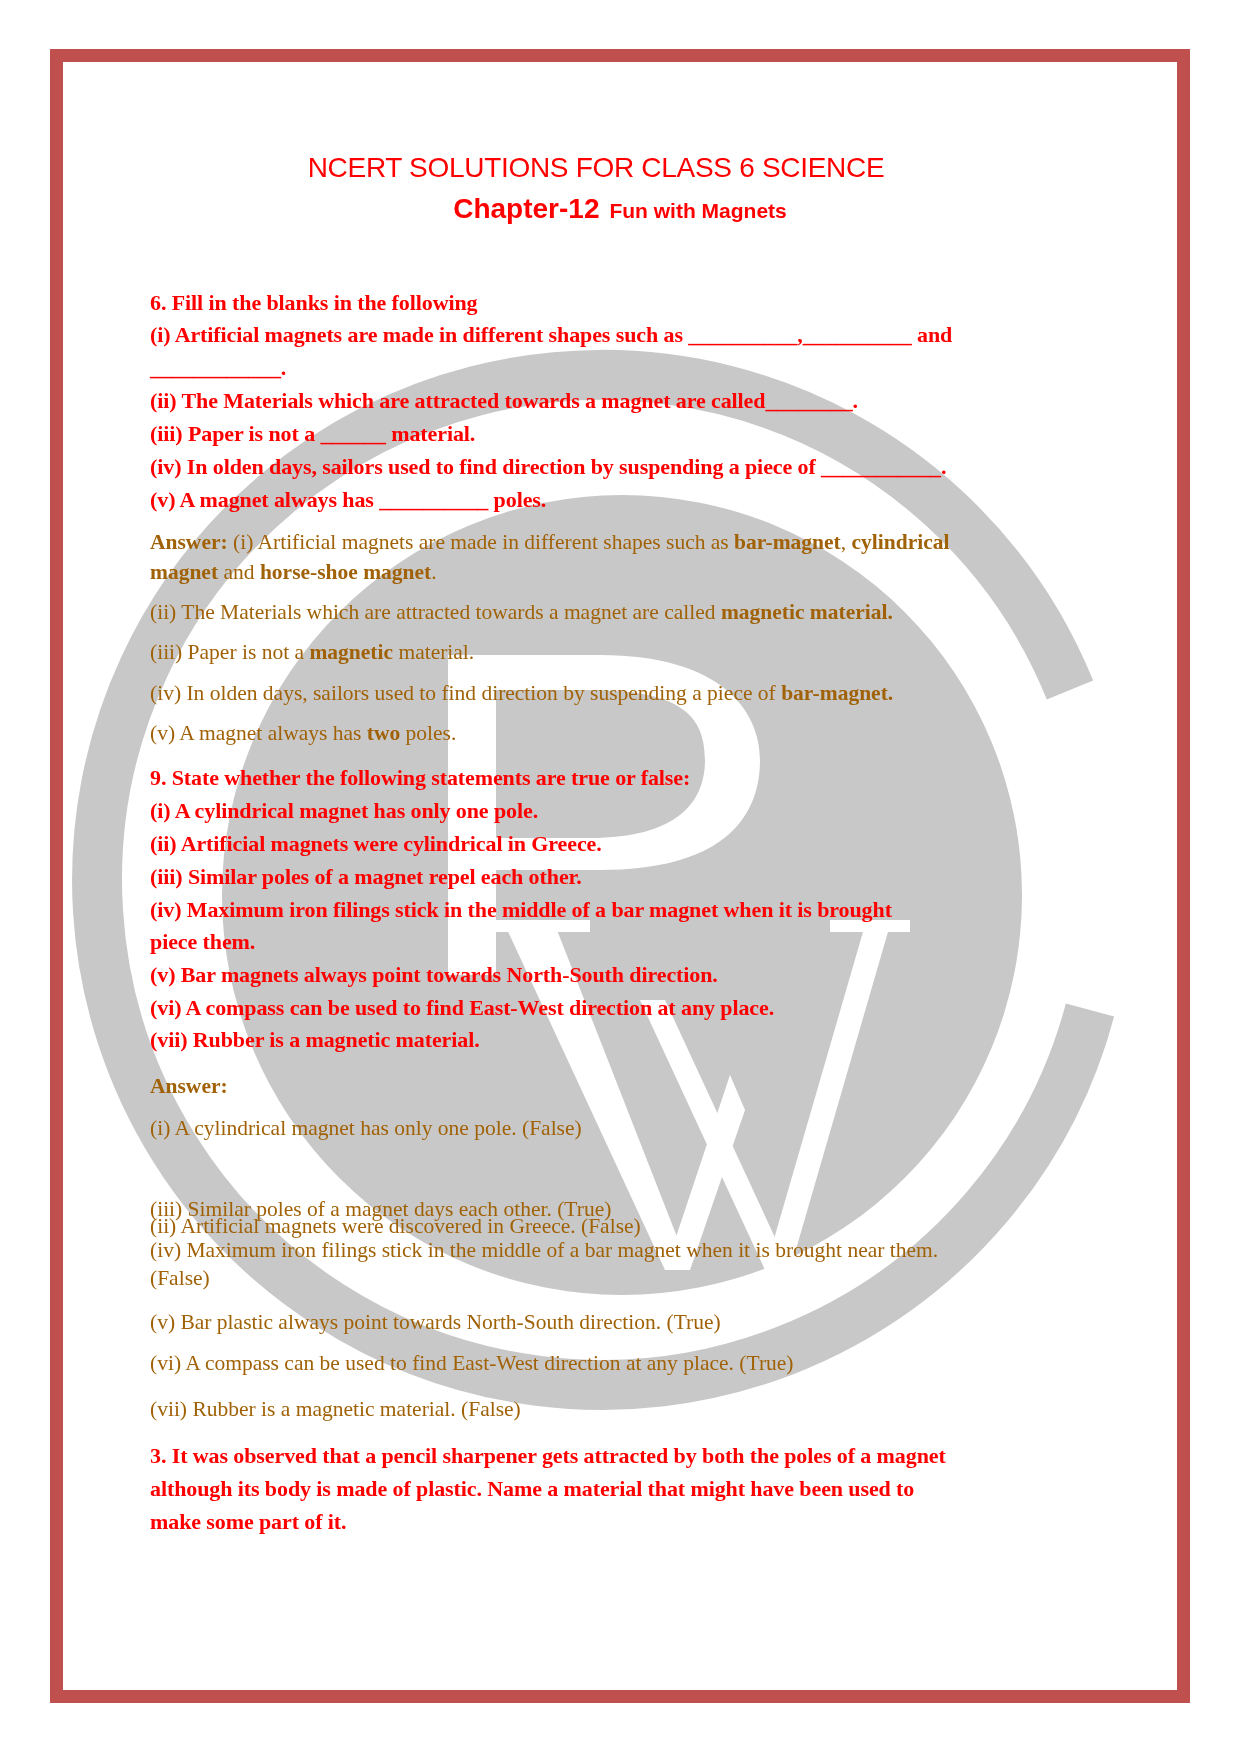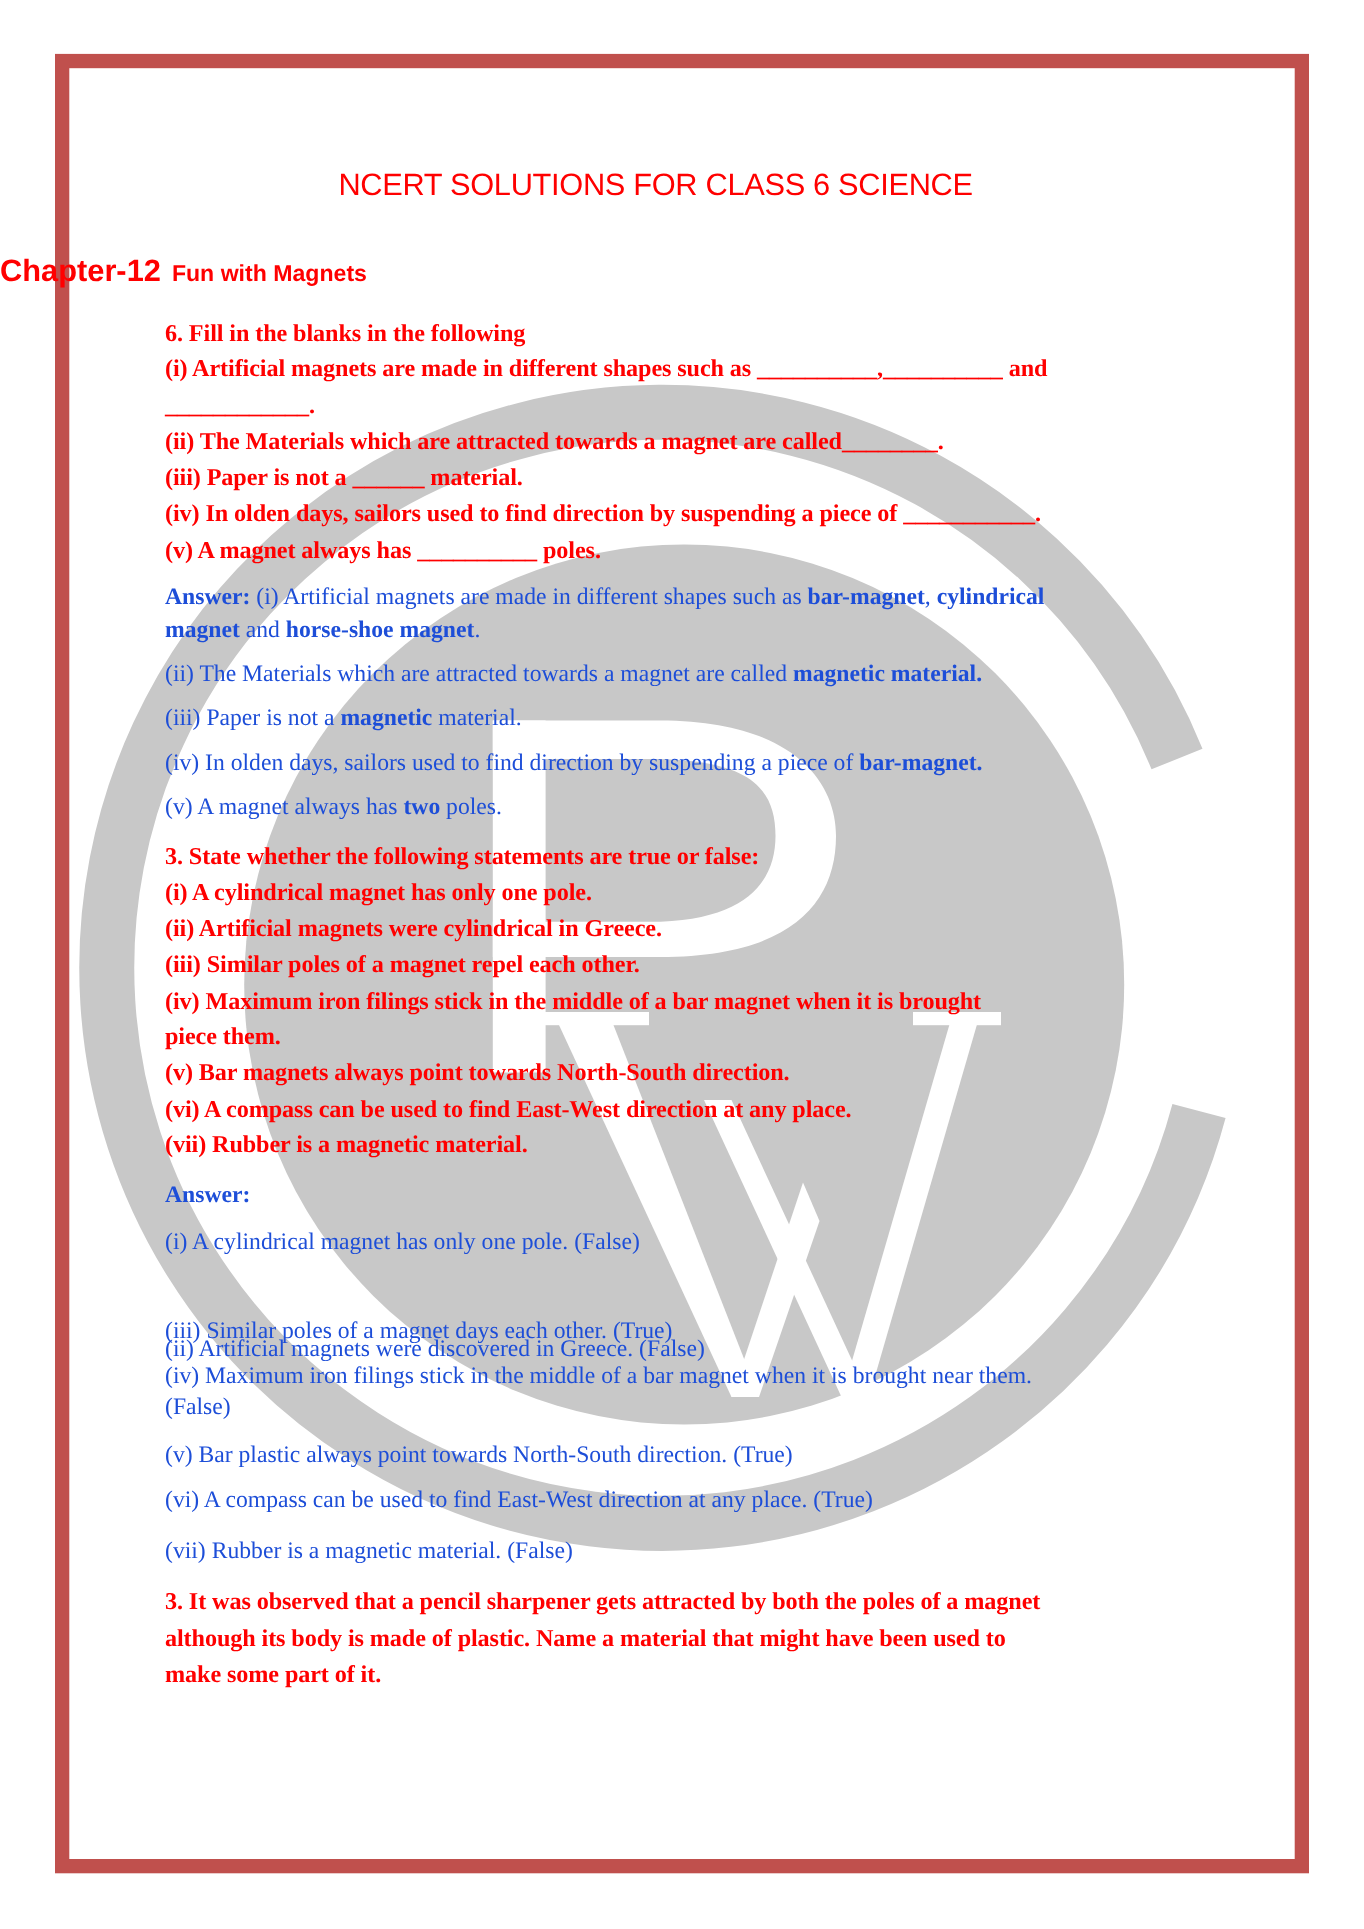--- a/index.html
+++ b/index.html
@@ -8,31 +8,31 @@
     position: absolute; left: 50px; top: 49px; width: 1140px; height: 1654px;
     box-sizing: border-box; border: 13px solid #c0504d;
   }
   .watermark { position: absolute; left: 0; top: 0; width: 1240px; height: 1754px; z-index: 0; }
   .content { position: absolute; left: 0; top: 0; width: 1240px; z-index: 1; }
   .title {
     position: absolute; left: 0; width: 1192px; top: 152px; text-align: center;
     font-family: "Liberation Sans", sans-serif; color: #ff0000; font-size: 28px; letter-spacing: -0.3px;
   }
   .subtitle {
-    position: absolute; left: 0; width: 1240px; top: 193px; 
-    font-family: "Liberation Sans", sans-serif; color: #ff0000; font-weight: bold; margin-top: 37px;
+    position: absolute; left: 0; width: 1240px; top: 193px; text-align: center;
+    font-family: "Liberation Sans", sans-serif; color: #ff0000; font-weight: bold;
   }
   .subtitle .chap { font-size: 28px; }
   .subtitle .name { font-size: 21px; margin-left: 10px; }
   .line {
     position: absolute; left: 150px; font-family: "Liberation Serif", serif;
     white-space: nowrap;
   }
   .q { color: #ff0000; font-weight: bold; font-size: 22px; letter-spacing: -0.1px; }
-  .a { color: #1d4ed8; font-size: 21.5px; }
+  .a { color: #a16207; font-size: 21.5px; }
   .a b { font-weight: bold; }
 </style>
 </head>
 <body>
 
 <svg class="watermark" viewBox="0 0 1240 1754" xmlns="http://www.w3.org/2000/svg">
 
   <path d="M 1070 690 A 505 505 0 1 0 1090 1010" fill="none" stroke="#c8c8c8" stroke-width="50"></path>
 
   <circle cx="622" cy="895" r="400" fill="#c8c8c8"></circle>
@@ -70,21 +70,21 @@
   <div class="line q" style="top:454px">(iv) In olden days, sailors used to find direction by suspending a piece of ___________.</div>
   <div class="line q" style="top:487px">(v) A magnet always has __________ poles.</div>
 
   <div class="line a" style="top:530px"><b>Answer:</b><span> (i) Artificial magnets are made in different shapes such as </span><b>bar-magnet</b><span>, </span><b>cylindrical</b></div>
   <div class="line a" style="top:560px"><b>magnet</b><span> and </span><b>horse-shoe magnet</b><span>.</span></div>
   <div class="line a" style="top:600px"><span>(ii) The Materials which are attracted towards a magnet are called </span><b>magnetic material.</b></div>
   <div class="line a" style="top:640px"><span>(iii) Paper is not a </span><b>magnetic</b><span> material.</span></div>
   <div class="line a" style="top:681px"><span>(iv) In olden days, sailors used to find direction by suspending a piece of </span><b>bar-magnet.</b></div>
   <div class="line a" style="top:721px"><span>(v) A magnet always has </span><b>two</b><span> poles.</span></div>
 
-  <div class="line q" style="top:765px">3. State whether the following statements are true or false:</div>
+  <div class="line q" style="top:765px">9. State whether the following statements are true or false:</div>
   <div class="line q" style="top:798px">(i) A cylindrical magnet has only one pole.</div>
   <div class="line q" style="top:831px">(ii) Artificial magnets were cylindrical in Greece.</div>
   <div class="line q" style="top:864px">(iii) Similar poles of a magnet repel each other.</div>
   <div class="line q" style="top:897px">(iv) Maximum iron filings stick in the middle of a bar magnet when it is brought</div>
   <div class="line q" style="top:929px">piece them.</div>
   <div class="line q" style="top:962px">(v) Bar magnets always point towards North-South direction.</div>
   <div class="line q" style="top:995px">(vi) A compass can be used to find East-West direction at any place.</div>
   <div class="line q" style="top:1027px">(vii) Rubber is a magnetic material.</div>
 
   <div class="line a" style="top:1074px"><b>Answer:</b></div>

